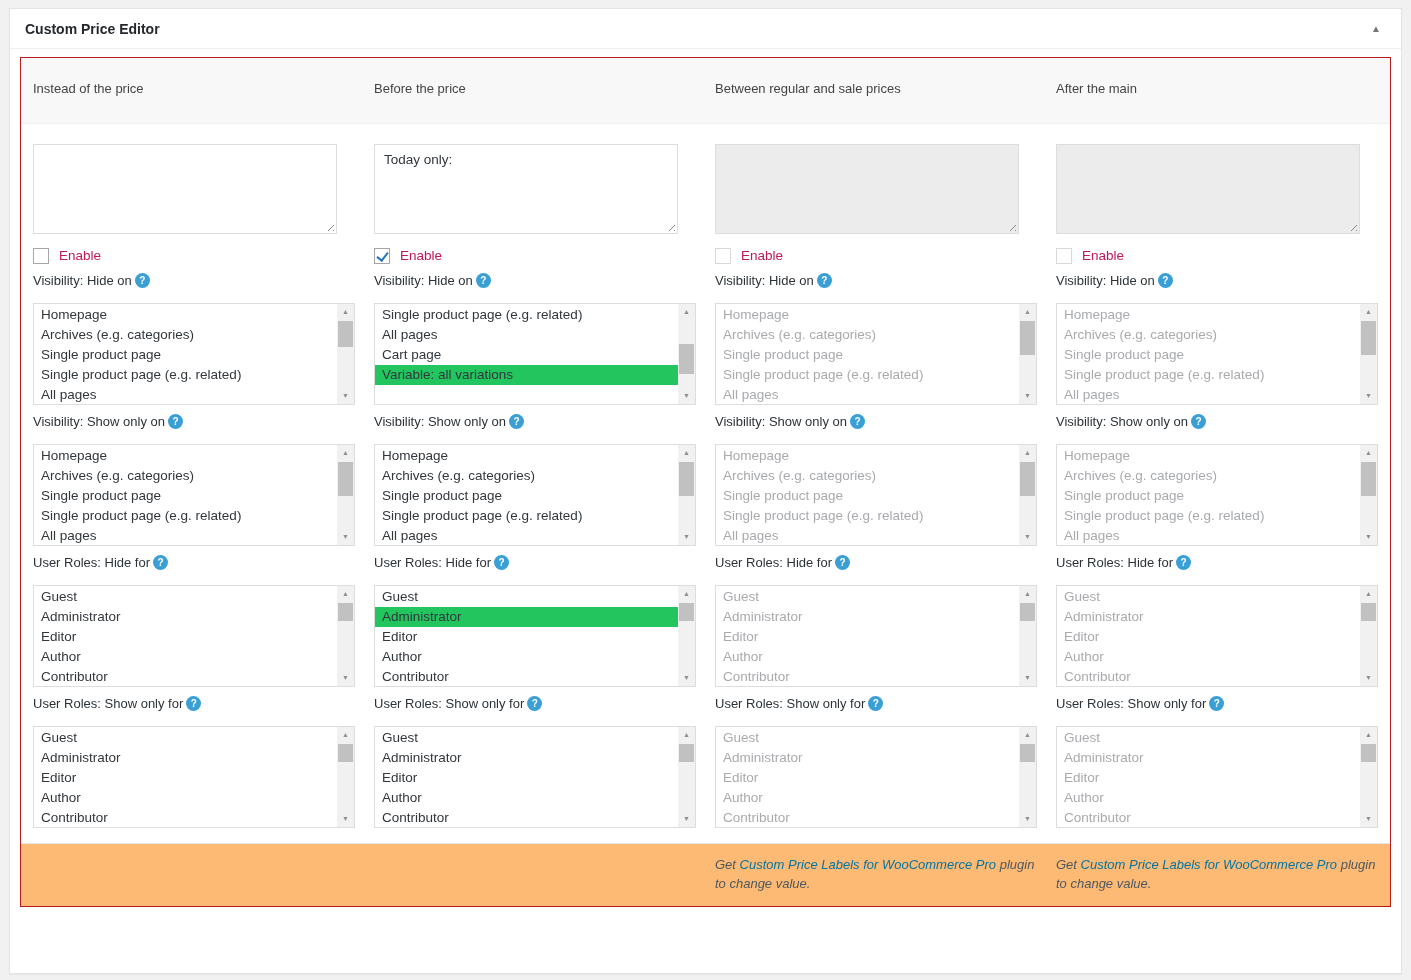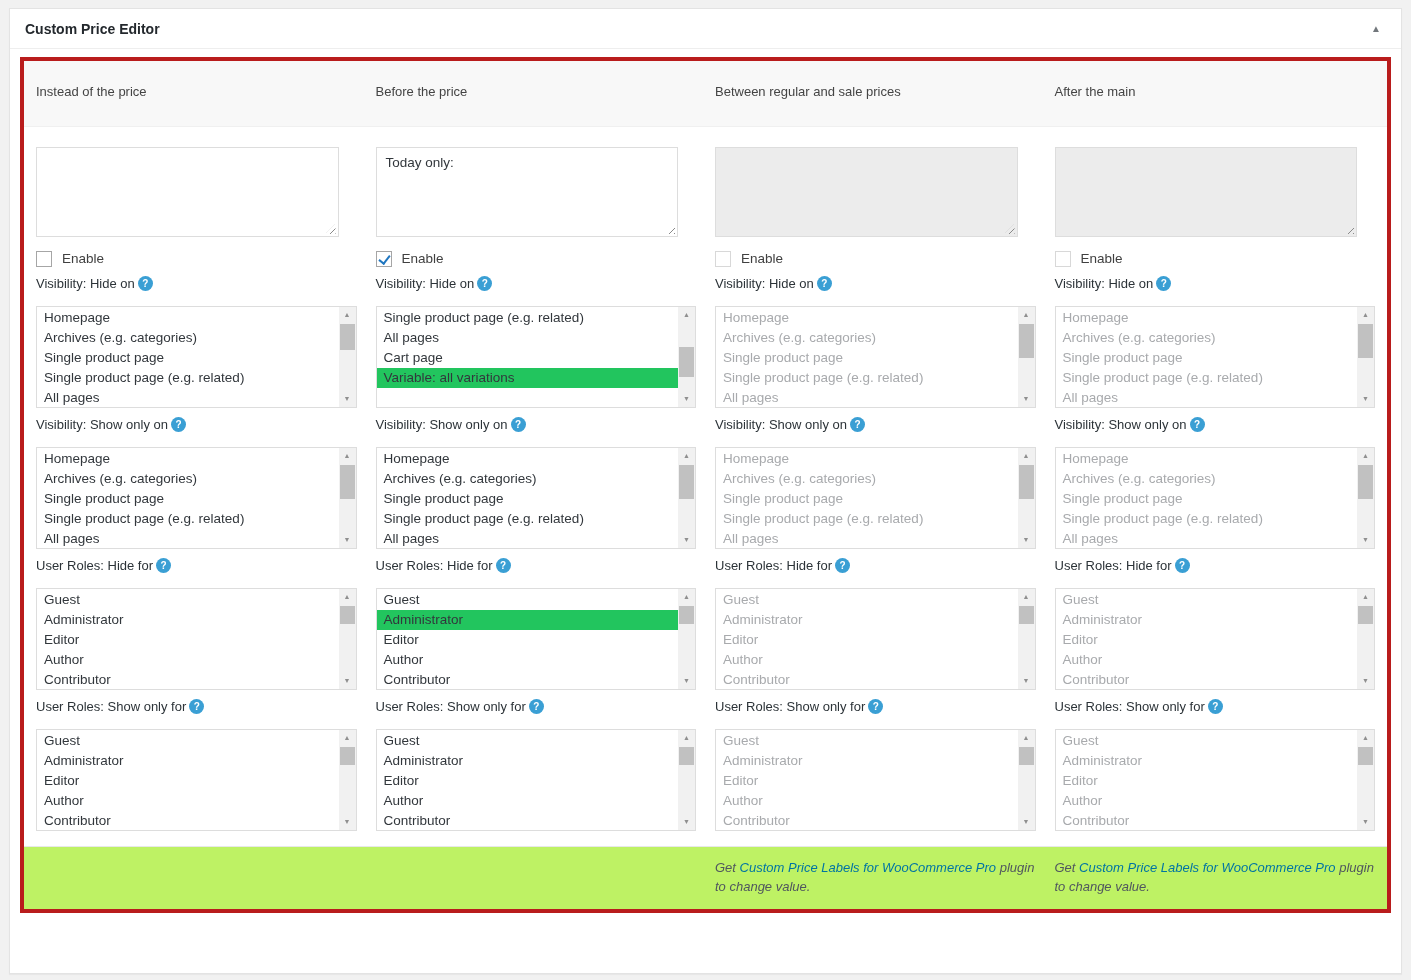--- a/index.html
+++ b/index.html
@@ -27,40 +27,40 @@
     padding: 0 16px 0 15px;
     border-bottom: 1px solid #eee;
   }
   .postbox-title { font-size: 14px; font-weight: 600; color: #23282d; }
   .toggle-btn {
     background: none; border: none; cursor: pointer;
     color: #72777c; font-size: 10px; line-height: 1; padding: 4px;
   }
   .inner-table {
     margin: 8px 10px 0 10px;
-    border: 4px solid #b91c1c;
+    border: 1px solid #b91c1c;
   }
   .thead {
     background: #f8f8f8;
     border-bottom: 1px solid #f0f0f0;
     display: grid;
     grid-template-columns: repeat(4, 1fr);
     gap: 19px;
     padding: 23px 12px 27px 12px;
   }
   .col-header { color: #444; font-size: 13px; }
   .tbody {
     display: grid;
     grid-template-columns: repeat(4, 1fr);
     gap: 19px;
     padding: 20px 12px 15px 12px;
     background: #fff;
   }
   .tfoot {
-    background: #bef264;
+    background: #fdba74;
     border-top: 1px solid #e8e8e8;
     display: grid;
     grid-template-columns: repeat(4, 1fr);
     gap: 19px;
     padding: 11px 12px 13px 12px;
     min-height: 63px;
   }
   .footer-note {
     font-style: italic;
     color: #50575e;
@@ -119,21 +119,21 @@
   input.cb:checked::after {
     content: "";
     position: absolute;
     left: 4px; top: 1px;
     width: 5px; height: 9px;
     border-right: 2px solid #1f76c0;
     border-bottom: 2px solid #1f76c0;
     transform: rotate(38deg);
   }
   input.cb:disabled { border-color: #d8d8d8; cursor: default; }
-  .enable-label { font-size: 13.5px; color: #404040; }
+  .enable-label { font-size: 13.5px; color: #be185d; }
 
   .opt-label-row {
     margin-top: 8px;
     display: flex;
     align-items: center;
     gap: 3px;
     height: 16px;
   }
   .opt-label { font-size: 13px; color: #2c3338; }
   .help-icon {

